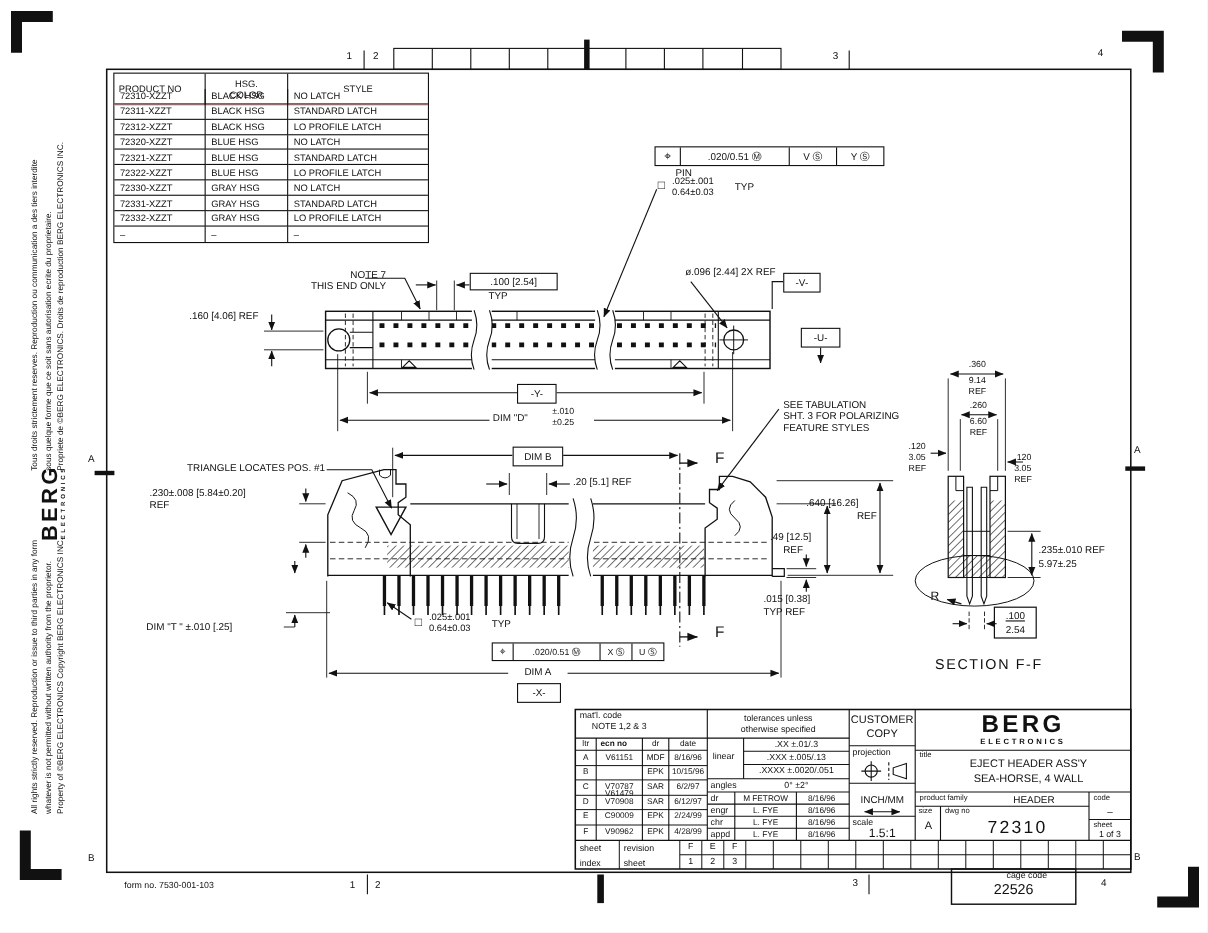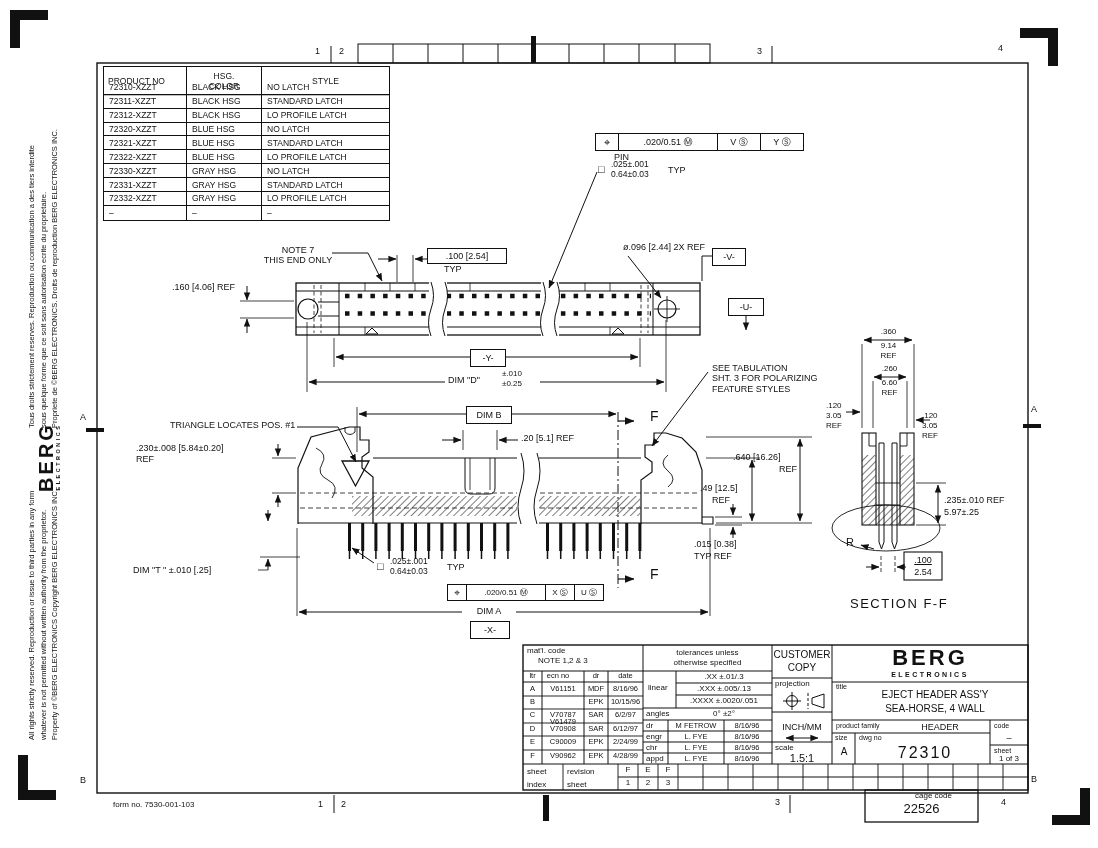--- a/index.html
+++ b/index.html
@@ -260,21 +260,21 @@
   <div class="logo-name s20">BERG</div>
   <div class="logo-sub" style="font-size:5.5px;">ELECTRONICS</div>
 </div>
 <div class="vrot s75" style="left:26px;top:740px;width:286px;">
   <div>All rights strictly reserved.  Reproduction or issue to third parties in any form</div>
   <div>whatever is not permitted without written authority from the proprietor.</div>
   <div>Property of ©BERG ELECTRONICS    Copyright BERG ELECTRONICS INC.</div>
 </div>
 <div class="tx s8" style="left:113px;top:801px;">form no. 7530-001-103</div>
 
-<div class="tx s9 ctr pl" style="left:245px;top:245px;width:106px;">NOTE 7
+<div class="tx s9 ctr pl" style="left:245px;top:245px;width:106px;text-align:right;">NOTE 7
 THIS END ONLY</div>
 <div class="dbox" style="left:427px;top:248px;width:78px;height:14px;">.100 [2.54]</div>
 <div class="tx s9" style="left:444px;top:264px;">TYP</div>
 <div class="tx s9 rt" style="left:133px;top:282px;width:102px;">.160 [4.06] REF</div>
 
 <div class="fcf" style="left:595px;top:133px;height:16px;font-size:9px;">
   <div style="width:22px;font-size:11px;">⌖</div>
   <div style="width:98px;">.020/0.51 Ⓜ</div>
   <div style="width:42px;">V Ⓢ</div>
   <div style="width:42px;">Y Ⓢ</div>
@@ -338,21 +338,21 @@
 <div class="tx s9" style="left:944px;top:495px;">.235±.010 REF</div>
 <div class="tx s9" style="left:944px;top:507px;">5.97±.25</div>
 <div class="tx s11" style="left:846px;top:536px;">R</div>
 <div class="tx s9 ctr" style="left:905px;top:555px;width:36px;text-decoration:underline;">.100</div>
 <div class="tx s9 ctr" style="left:905px;top:567px;width:36px;">2.54</div>
 <div class="tx s13" style="left:850px;top:597px;letter-spacing:1.5px;">SECTION F-F</div>
 
 <div class="tx s8" style="left:527px;top:647px;">mat'l. code</div>
 <div class="tx s8" style="left:538px;top:657px;">NOTE 1,2 &amp; 3</div>
 <div class="tx s75 ctr" style="left:523px;top:672px;width:19px;">ltr</div>
-<div class="tx s75 ctr" style="left:542px;top:672px;width:32px;">ecn no</div>
+<div class="tx s75 ctr" style="left:542px;top:672px;width:32px;font-weight:bold;">ecn no</div>
 <div class="tx s75 ctr" style="left:584px;top:672px;width:24px;">dr</div>
 <div class="tx s75 ctr" style="left:608px;top:672px;width:35px;">date</div>
 
 <div class="tx s75 ctr" style="left:523px;top:685px;width:19px;">A</div>
 <div class="tx s75 ctr" style="left:542px;top:685px;width:42px;">V61151</div>
 <div class="tx s75 ctr" style="left:584px;top:685px;width:24px;">MDF</div>
 <div class="tx s75 ctr" style="left:608px;top:685px;width:35px;">8/16/96</div>
 <div class="tx s75 ctr" style="left:523px;top:698px;width:19px;">B</div>
 <div class="tx s75 ctr" style="left:542px;top:698px;width:42px;margin-top:20px;">V61479</div>
 <div class="tx s75 ctr" style="left:584px;top:698px;width:24px;">EPK</div>

